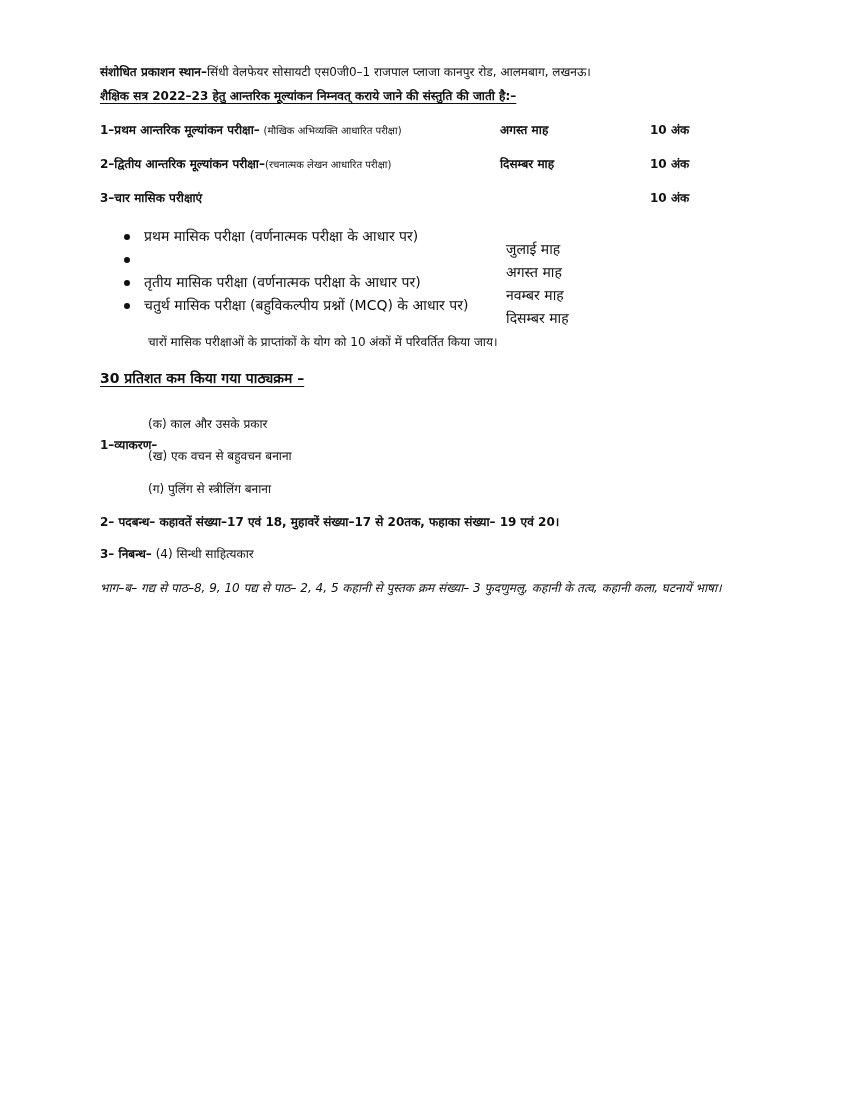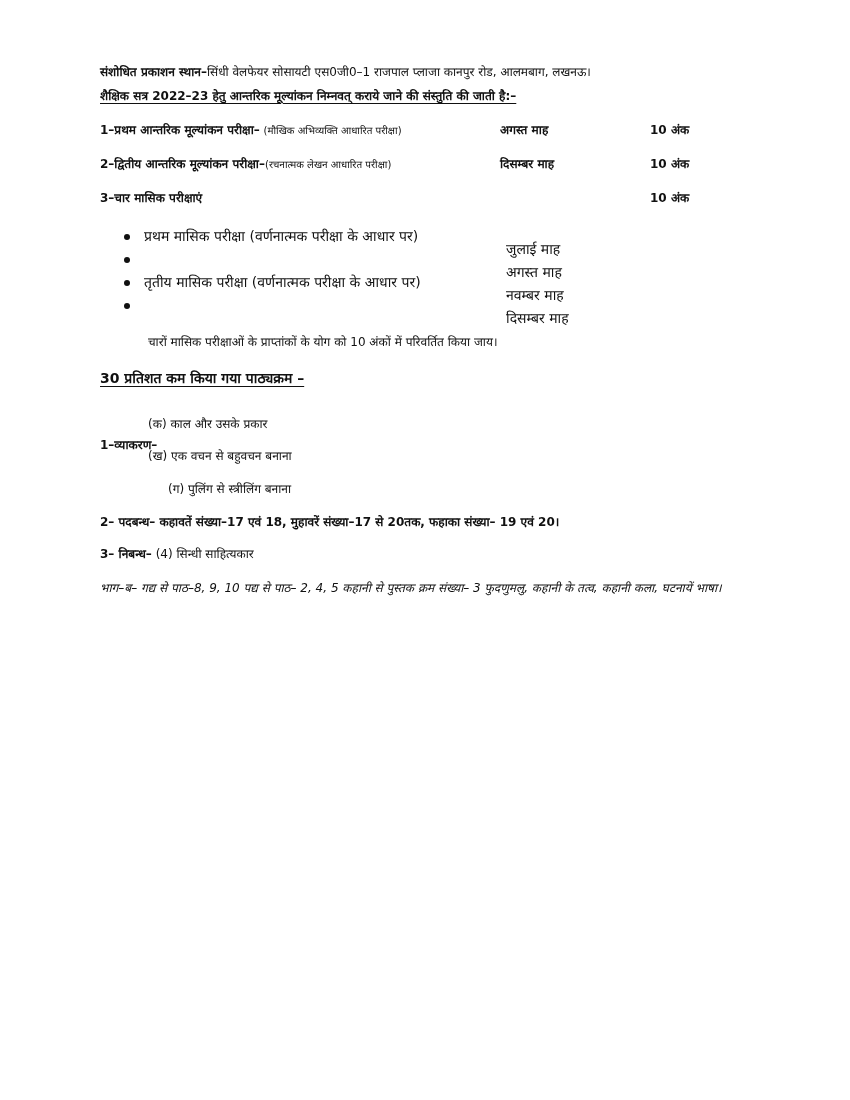--- a/index.html
+++ b/index.html
@@ -49,31 +49,31 @@
 </div>
 <div class="bullet-row" style="top:251px;">
   <span class="bullet"></span>
   <span class="bmonth">अगस्त माह</span>
 </div>
 <div class="bullet-row" style="top:274px;">
   <span class="bullet"></span><span>तृतीय मासिक परीक्षा (वर्णनात्मक परीक्षा के आधार पर)</span>
   <span class="bmonth">नवम्बर माह</span>
 </div>
 <div class="bullet-row" style="top:297px;">
-  <span class="bullet"></span>
+  <span class="bullet"></span><span>चतुर्थ मासिक परीक्षा (बहुविकल्पीय प्रश्नों (MCQ) के आधार पर)</span>
   <span class="bmonth">दिसम्बर माह</span>
 </div>
 
 <div class="line indent" style="top:334px;">चारों मासिक परीक्षाओं के प्राप्तांकों के योग को 10 अंकों में परिवर्तित किया जाय।</div>
 
 <div class="line b u" style="top:370px; font-size:14px;">30 प्रतिशत कम किया गया पाठ्यक्रम –</div>
 <div class="line b" style="top:397px;margin-top:40px;">1–व्याकरण–</div>
 <div class="line indent" style="top:416px;">(क) काल और उसके प्रकार</div>
 <div class="line indent" style="top:448px;text-align:center;">(ख) एक वचन से बहुवचन बनाना</div>
-<div class="line indent" style="top:481px;margin-left:20px;">(ग) पुलिंग से स्त्रीलिंग बनाना</div>
+<div class="line indent" style="top:481px;">(ग) पुलिंग से स्त्रीलिंग बनाना</div>
 
 <div class="line b" style="top:514px;">2– पदबन्ध– कहावतें संख्या–17 एवं 18, मुहावरें संख्या–17 से 20तक, फहाका संख्या– 19 एवं 20।</div>
 <div class="line" style="top:546px;">
   <span class="b">3– निबन्ध–</span>
   <span>(4) सिन्धी साहित्यकार</span>
 </div>
 
 <div class="para" style="top:579px;">भाग–ब– गद्य से पाठ–8, 9, 10 पद्य से पाठ– 2, 4, 5 कहानी से पुस्तक क्रम संख्या– 3 फुदणुमलु, कहानी के तत्व, कहानी कला, घटनायें भाषा।</div>
 
 </body></html>

